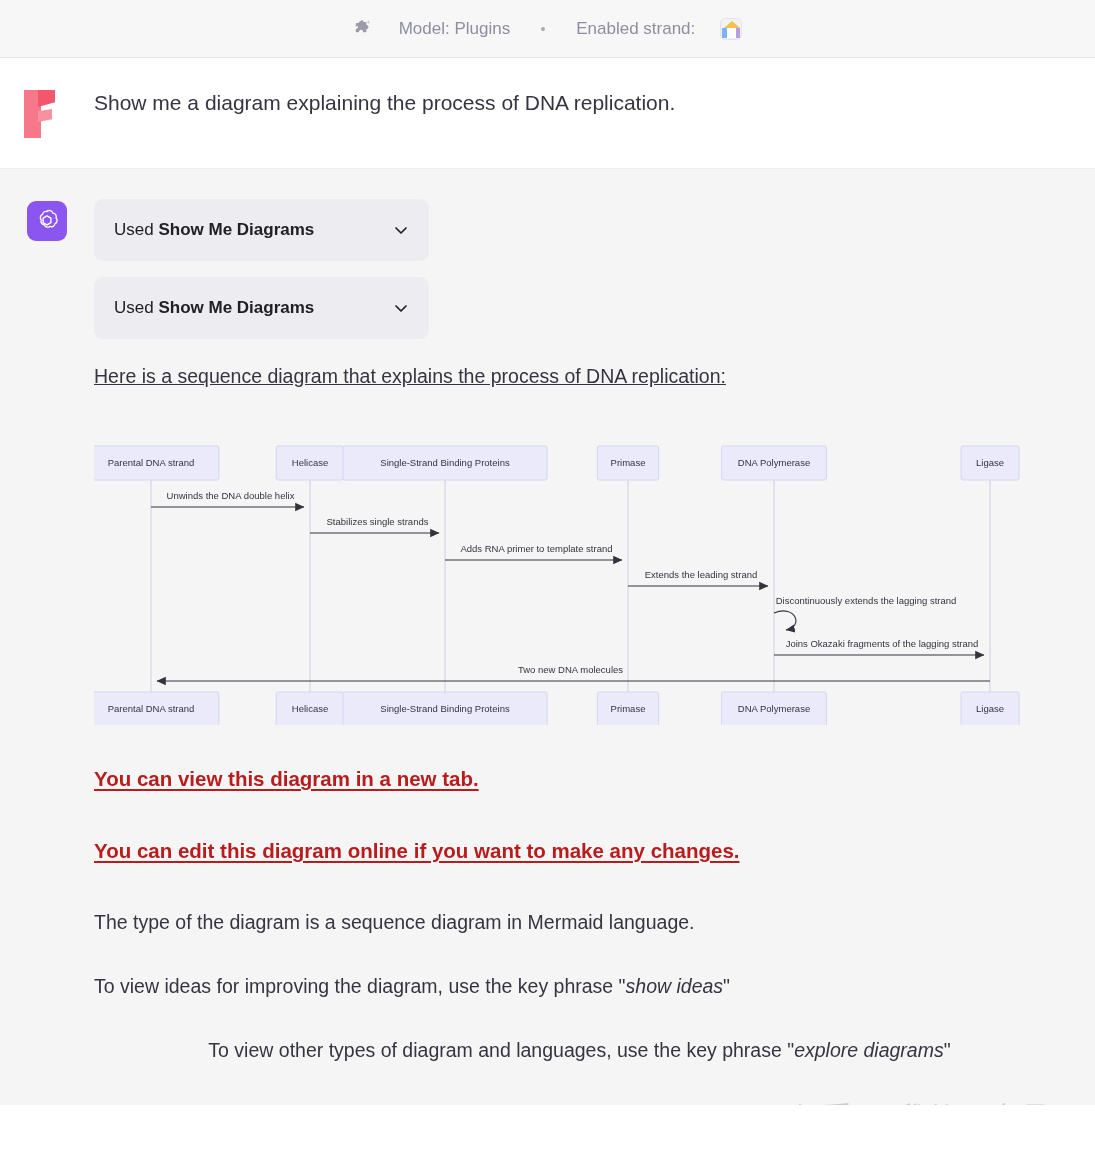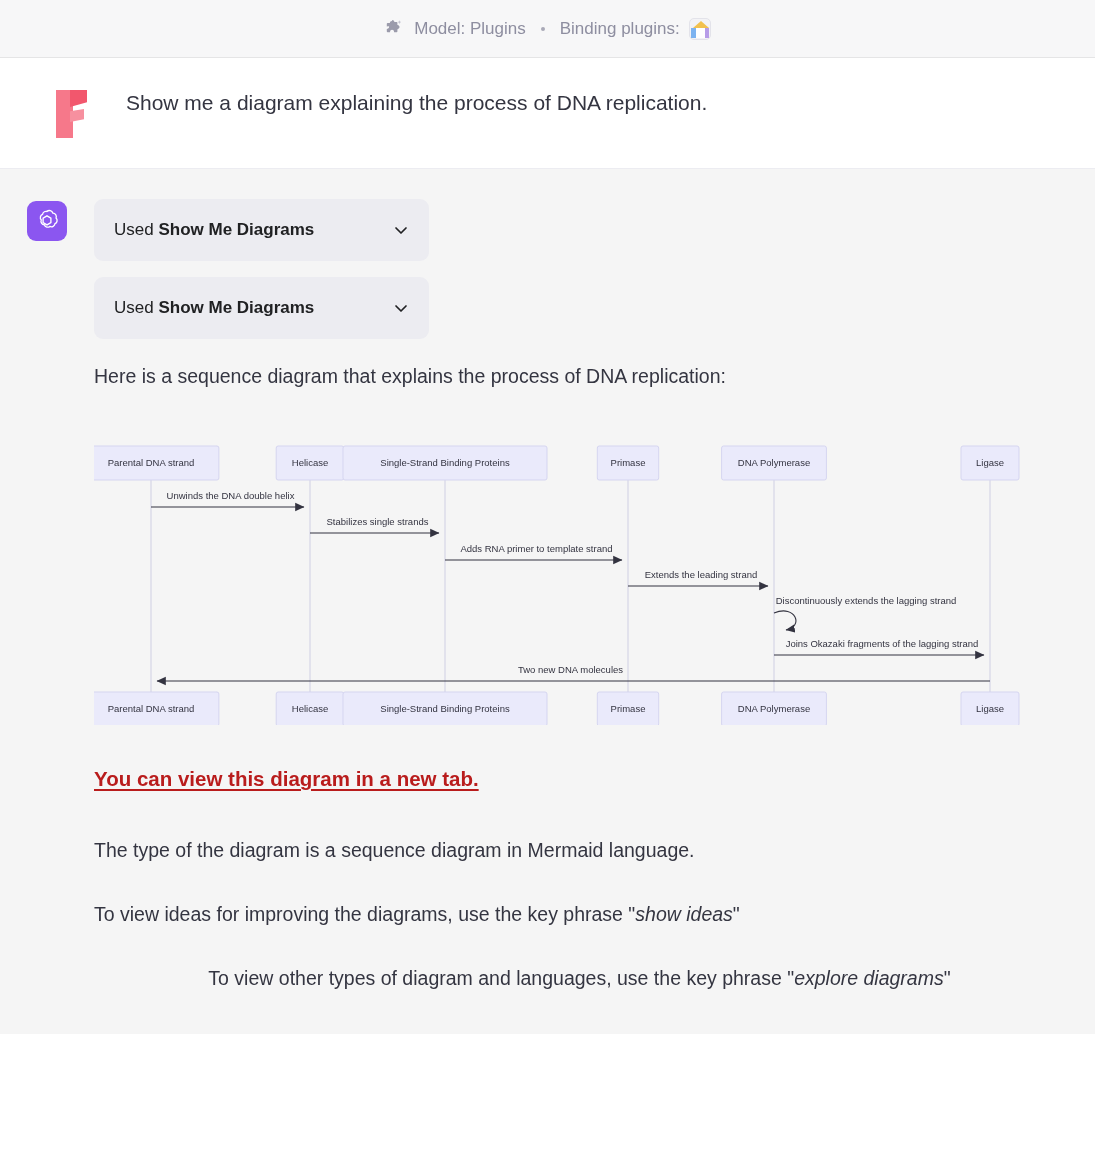--- a/index.html
+++ b/index.html
@@ -13,21 +13,21 @@
   .page { width: 1095px; position: relative; }
 
   
   .model-bar {
     height: 58px;
     background: #f7f7f8;
     border-bottom: 1px solid #e5e5e6;
     display: flex;
     align-items: center;
     justify-content: center;
-    gap: 9px;
+    gap: 25px;
     color: #8e8ea0;
     font-size: 17px;
   }
   .model-bar .puzzle { display: inline-flex; align-items: center; }
   .model-bar .dot {
     display: inline-block; width: 4px; height: 4px;
     border-radius: 50%; background: #a9a9b8; margin: 0 6px;
   }
   .plugin-badge {
     display: inline-block; width: 22px; height: 22px;
@@ -39,21 +39,21 @@
   .plugin-badge .pb-r { position: absolute; right: 1px; bottom: 1px; width: 7px; height: 10px; background: #b79de8; }
   .plugin-badge .pb-c { position: absolute; left: 6px; bottom: 1px; width: 9px; height: 13px; background: #ffffff; }
   .plugin-badge .pb-roof {
     position: absolute; left: 3px; top: 2px; width: 0; height: 0;
     border-left: 8px solid transparent; border-right: 8px solid transparent;
     border-bottom: 7px solid #f2c14e;
   }
 
   
   .msg-row { display: flex; padding: 30px 0 30px 0; }
-  .msg-row.user { background: #ffffff; border-bottom: 1px solid #ececf1; padding-left: 32px; }
+  .msg-row.user { background: #ffffff; border-bottom: 1px solid #ececf1; }
   .msg-row.assistant { background: #f5f5f5; }
   .avatar-col { width: 94px; flex: 0 0 94px; display: flex; justify-content: center; padding-top: 2px; }
   .msg-body { flex: 1 1 auto; padding-right: 30px; }
 
   
   .user-avatar { width: 40px; height: 48px; position: relative; margin-left: -14px; }
   .ua-1 { position: absolute; left: 4px; top: 0; width: 17px; height: 48px; background: #f6788a; }
   .ua-2 { position: absolute; left: 18px; top: 0; width: 17px; height: 17px; background: #f2576d;
           clip-path: polygon(0 0, 100% 0, 100% 72%, 0 100%); }
   .ua-3 { position: absolute; left: 18px; top: 19px; width: 14px; height: 13px; background: #f7909f;
@@ -127,21 +127,21 @@
 
   <div class="model-bar">
     <span class="puzzle">
       <svg width="21" height="21" viewBox="0 0 24 24" aria-hidden="true">
         <path fill="#9b9bab" d="M9.5 2.2c1.2 0 2.2.9 2.3 2.1l.02.3h2.6c.5 0 .9.4.9.9v2.6l.3.02c1.2.1 2.1 1.1 2.1 2.3 0 1.2-.9 2.2-2.1 2.3l-.3.02v2.6c0 .5-.4.9-.9.9h-2.9v-.3c0-1.3-1-2.4-2.3-2.4s-2.3 1.1-2.3 2.4v.3H4.1c-.5 0-.9-.4-.9-.9v-2.9h.3c1.3 0 2.4-1 2.4-2.3S4.8 9.6 3.5 9.6h-.3V6.7c0-.5.4-.9.9-.9h2.6l.02-.3C6.8 4.3 7.8 3.4 9 3.4z"></path>
         <path fill="#c4c4d0" d="M17.6 2.6l.6 1.5 1.5.6-1.5.6-.6 1.5-.6-1.5-1.5-.6 1.5-.6z"></path>
       </svg>
     </span>
     <span>Model: Plugins</span>
     <span class="dot"></span>
-    <span>Binding plugins:</span>
+    <span>Enabled strand:</span>
     <span class="plugin-badge">
       <span class="pb-l"></span>
         <span class="pb-r"></span>
         <span class="pb-c"></span>
         <span class="pb-roof"></span>
     </span>
   </div>
 
   <div class="msg-row user">
     <div class="avatar-col">
@@ -185,21 +185,21 @@
         </span>
         <span class="chev">
           <svg width="16" height="16" viewBox="0 0 16 16">
               <path d="M3 6l5 5 5-5" fill="none" stroke="#202123" stroke-width="1.7" stroke-linecap="round" stroke-linejoin="round"></path>
             </svg>
         </span>
       </div>
 
       <div class="prose">
 
-        <p style="margin-top:22px;margin-bottom:4px;">Here is a sequence diagram that explains the process of DNA replication:</p>
+        <p style="margin-top:22px;margin-bottom:4px;text-decoration:underline;">Here is a sequence diagram that explains the process of DNA replication:</p>
 
         <div class="diagram-wrap">
           <svg class="seq" id="seq-svg" width="955" height="300" viewBox="0 0 955 300">
             <defs>
               <marker id="arrH" markerWidth="9" markerHeight="9" refX="8" refY="4.5" orient="auto">
                 <path d="M0,0.7 L8.4,4.5 L0,8.3 z" fill="#333340"></path>
               </marker>
             </defs>
             <g id="seq-lifelines">
                 <line x1="57" y1="55" x2="57" y2="267" class="lifeline"></line>
@@ -251,24 +251,25 @@
                 <rect x="627.6" y="267" width="104.8" height="34" rx="2" class="actor-box"></rect>
                 <text x="680" y="287.4" class="actor-label">DNA Polymerase</text>
                 <rect x="867" y="267" width="58" height="34" rx="2" class="actor-box"></rect>
                 <text x="896" y="287.4" class="actor-label">Ligase</text>
               </g>
           </svg>
         </div>
 
         <a class="link-line" href="#">You can view this diagram in a new tab.</a>
 
+        <a class="link-line" href="#">You can edit this diagram online if you want to make any changes.</a>
 
         <p>The type of the diagram is a sequence diagram in Mermaid language.</p>
 
-        <p><span>To view ideas for improving the diagrams, use the key phrase "</span><em>show ideas</em><span>"</span></p>
+        <p><span>To view ideas for improving the diagram, use the key phrase "</span><em>show ideas</em><span>"</span></p>
 
         <p style="margin-bottom:10px;text-align:center;"><span>To view other types of diagram and languages, use the key phrase "</span><em>explore diagrams</em><span>"</span></p>
 
       </div>
     </div>
   </div>
 
   <div class="watermark">知乎 @我的AI力量</div>
 </div>
 

